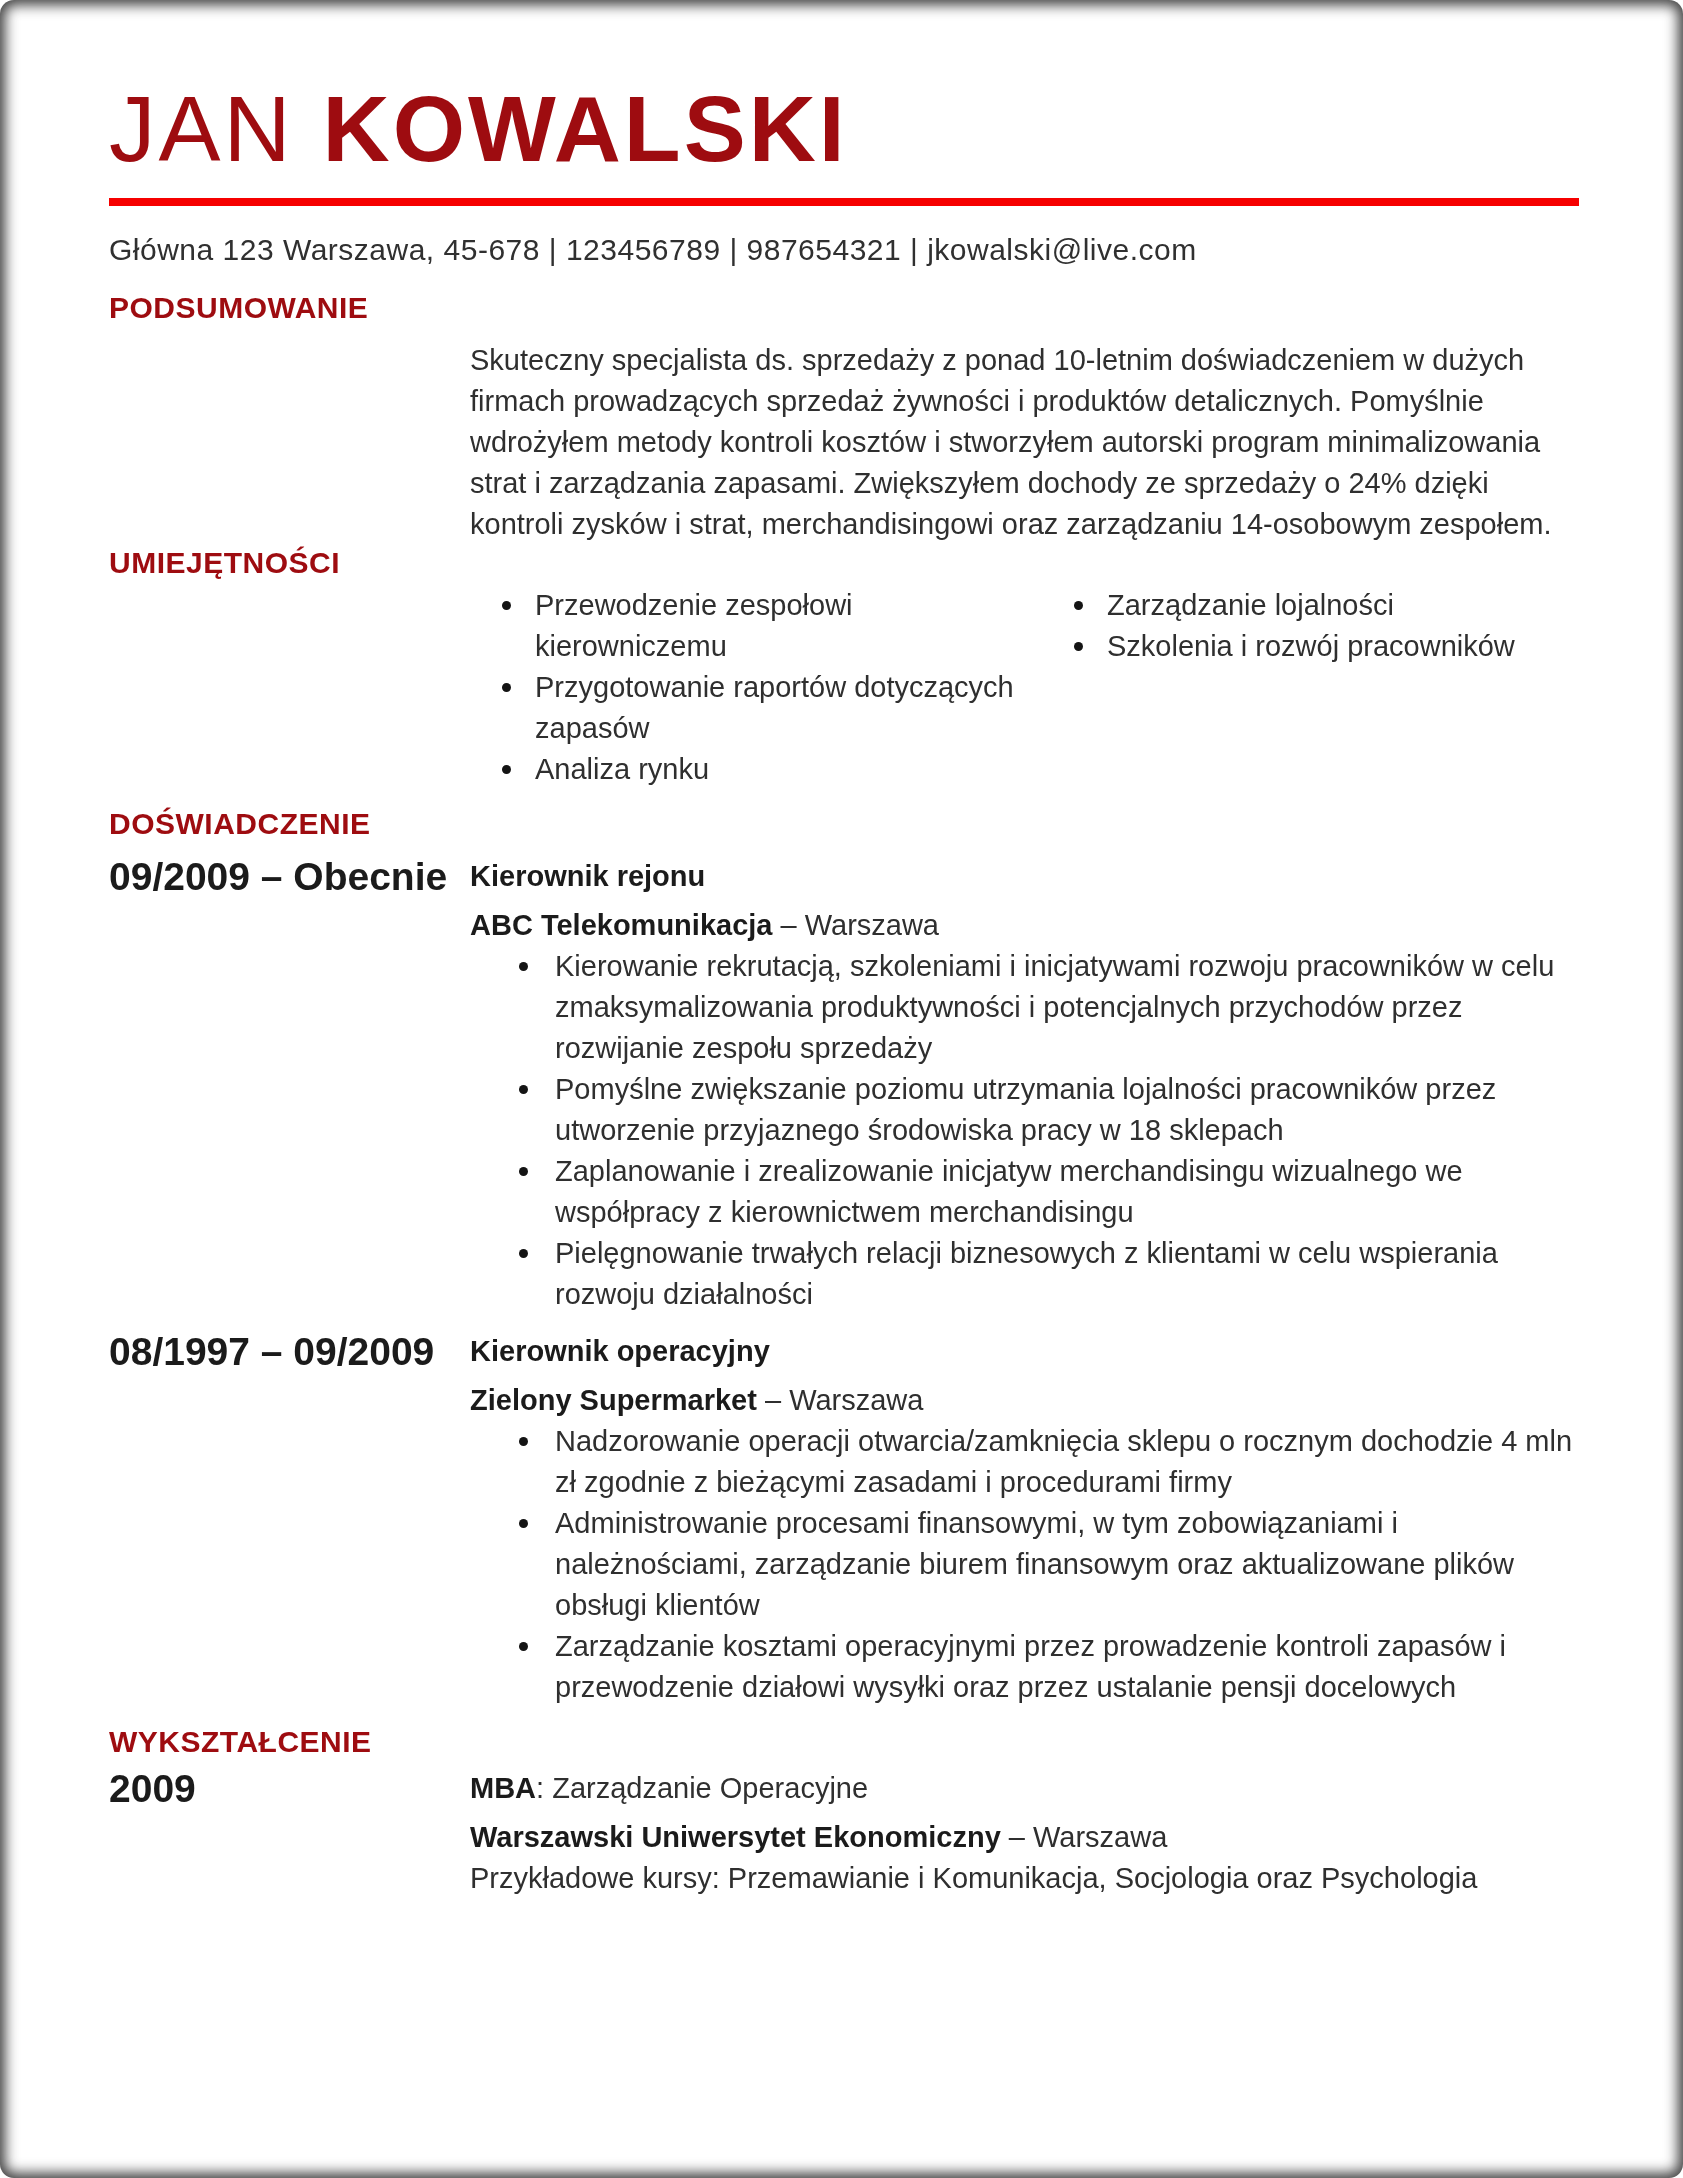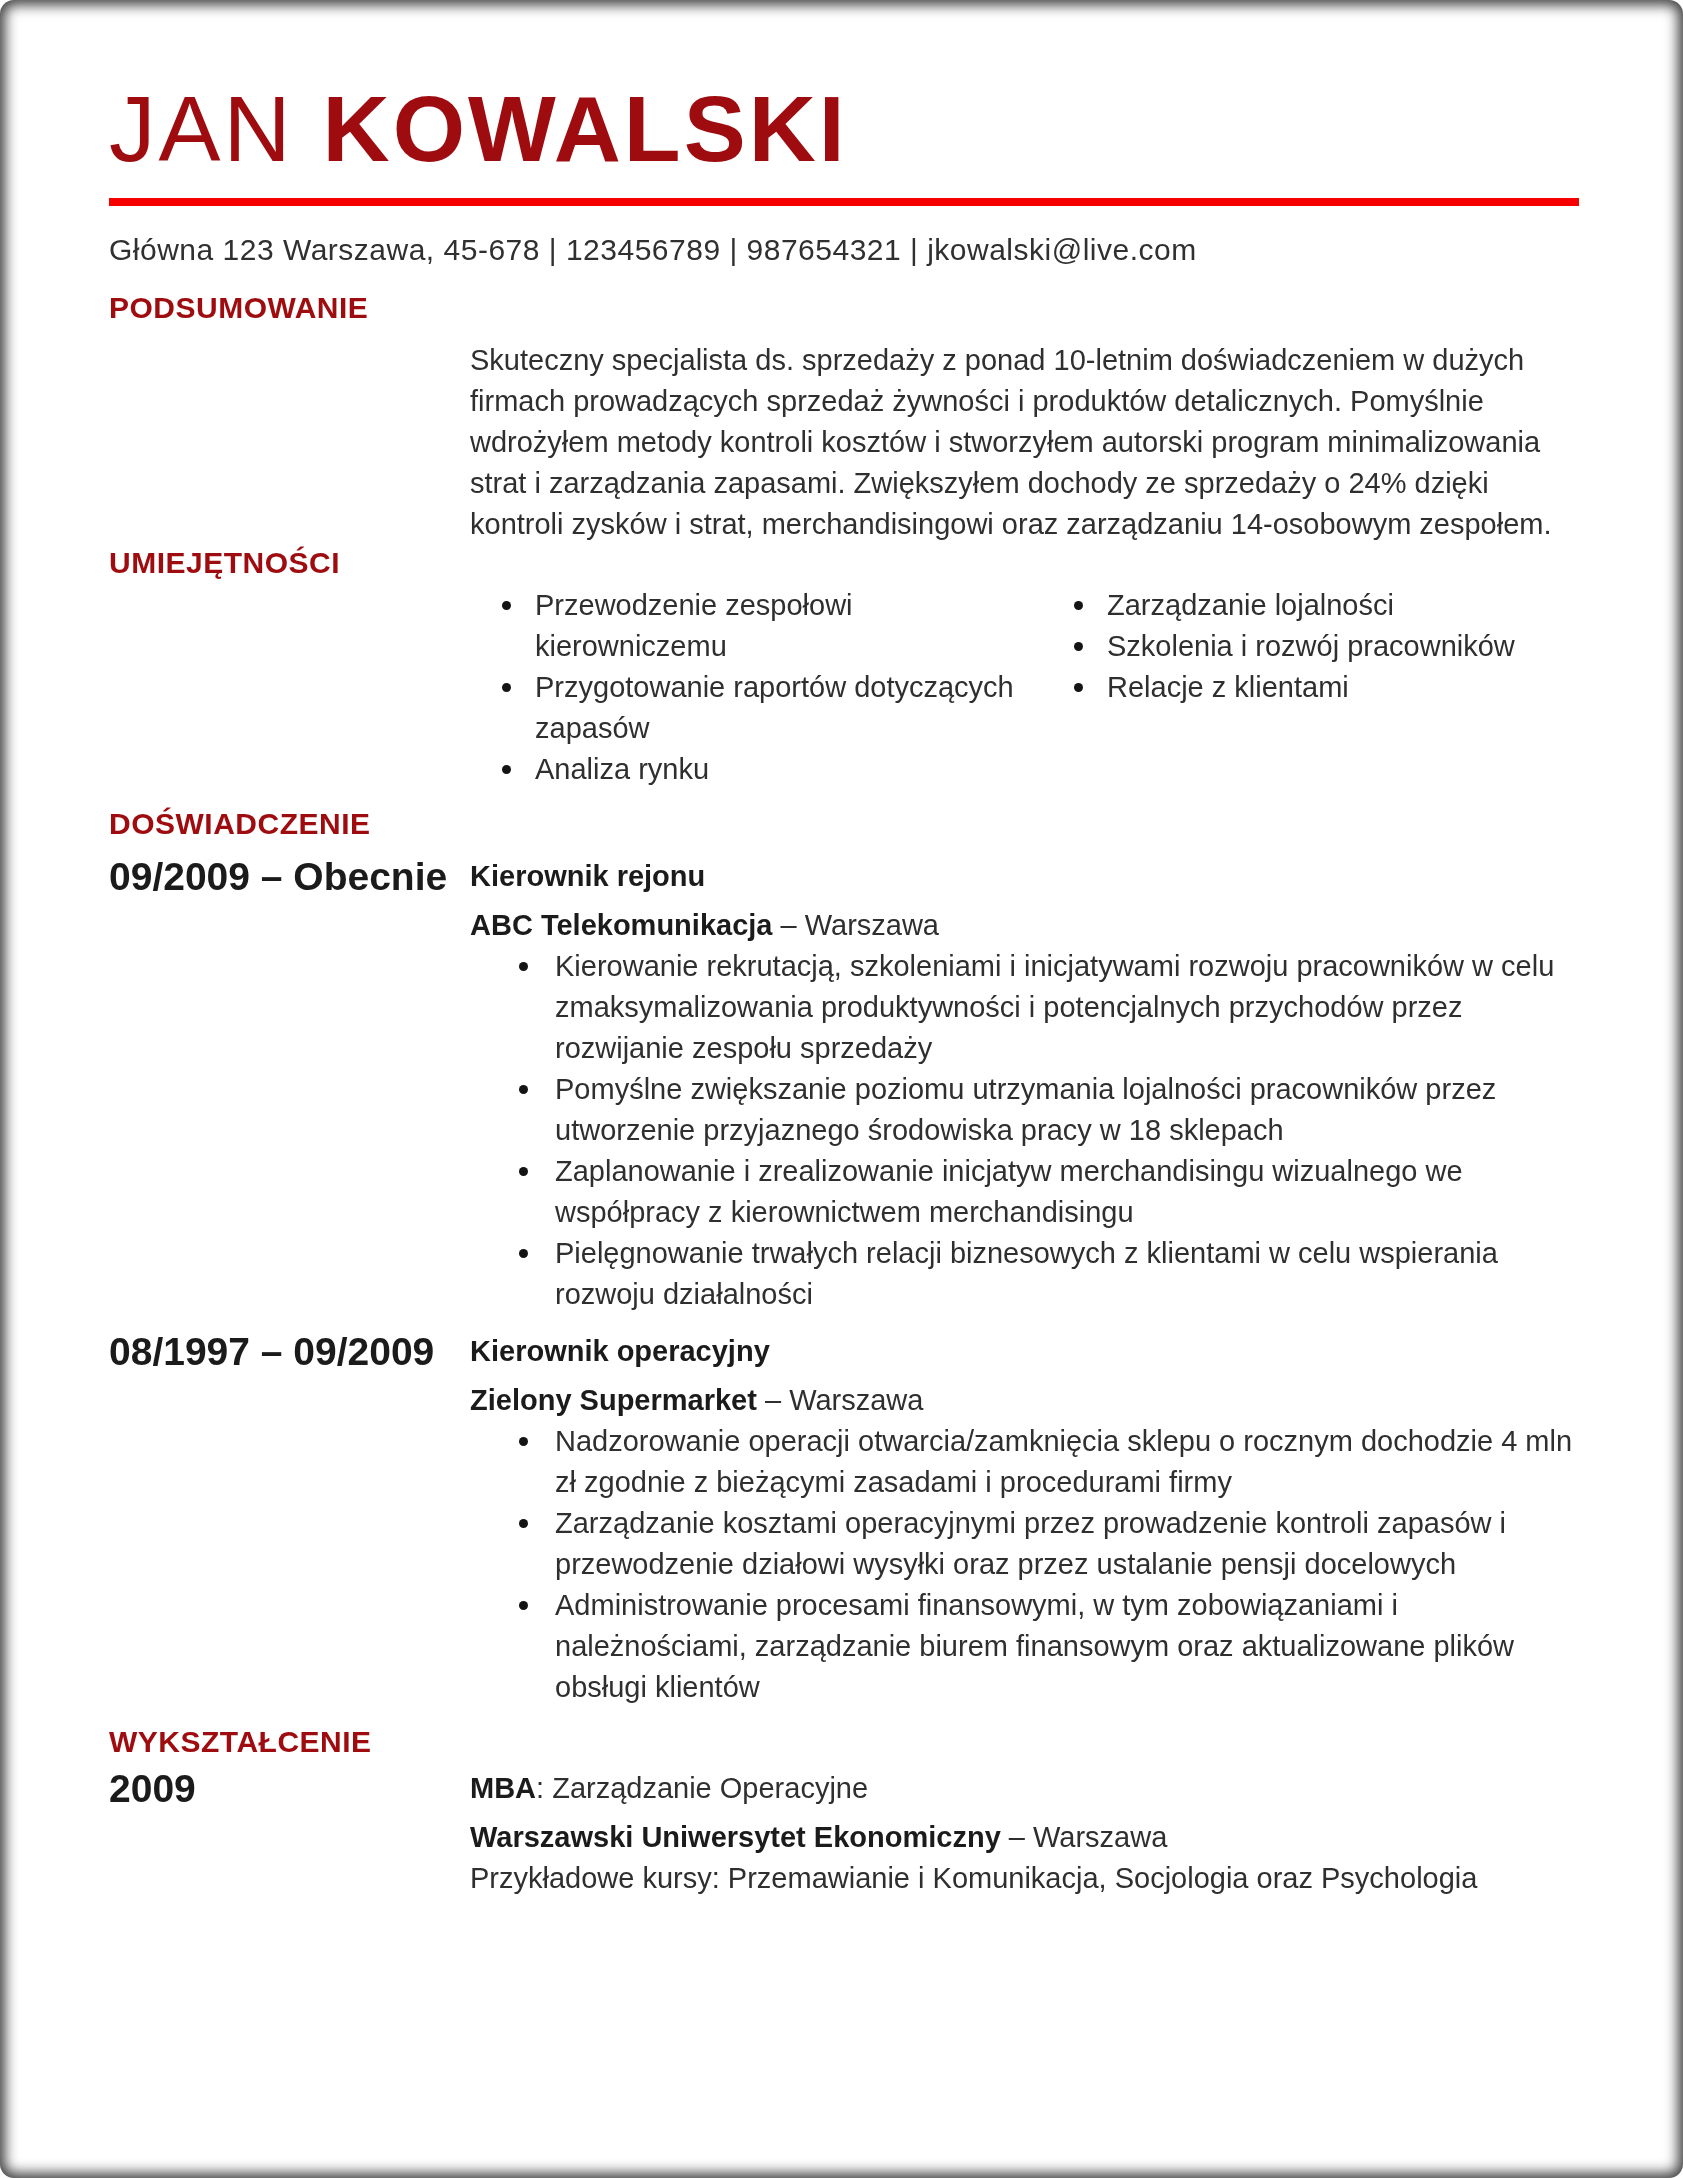--- a/index.html
+++ b/index.html
@@ -162,24 +162,20 @@
         </div>
         <div class="skills-col">
           <div class="skill-item">
             <span class="dot"></span>
             <span class="skill-text">Zarządzanie lojalności</span>
           </div>
           <div class="skill-item">
             <span class="dot"></span>
             <span class="skill-text">Szkolenia i rozwój pracowników</span>
           </div>
-          <div class="skill-item">
-            <span class="dot"></span>
-            <span class="skill-text">Relacje z klientami</span>
-          </div>
         </div>
       </div>
     </div>
 
     <div class="section-heading h-experience">DOŚWIADCZENIE</div>
 
     <div class="job job-1">
       <div class="job-dates">09/2009 – Obecnie</div>
       <div class="job-body">
         <div class="job-title">Kierownik rejonu</div>
@@ -218,25 +214,25 @@
           <span>–</span>
           <span>Warszawa</span>
         </div>
         <div class="xp-list">
           <div class="xp-item">
             <span class="dot"></span>
             <span>Nadzorowanie operacji otwarcia/zamknięcia sklepu o rocznym dochodzie 4 mln zł zgodnie z bieżącymi zasadami i procedurami firmy</span>
           </div>
           <div class="xp-item">
             <span class="dot"></span>
+            <span>Administrowanie procesami finansowymi, w tym zobowiązaniami i należnościami, zarządzanie biurem finansowym oraz aktualizowane plików obsługi klientów</span>
+          </div>
+          <div class="xp-item">
+            <span class="dot"></span>
             <span>Zarządzanie kosztami operacyjnymi przez prowadzenie kontroli zapasów i przewodzenie działowi wysyłki oraz przez ustalanie pensji docelowych</span>
-          </div>
-          <div class="xp-item">
-            <span class="dot"></span>
-            <span>Administrowanie procesami finansowymi, w tym zobowiązaniami i należnościami, zarządzanie biurem finansowym oraz aktualizowane plików obsługi klientów</span>
           </div>
         </div>
       </div>
     </div>
 
     <div class="section-heading h-education">WYKSZTAŁCENIE</div>
 
     <div class="edu">
       <div class="edu-year">2009</div>
       <div class="edu-body">

